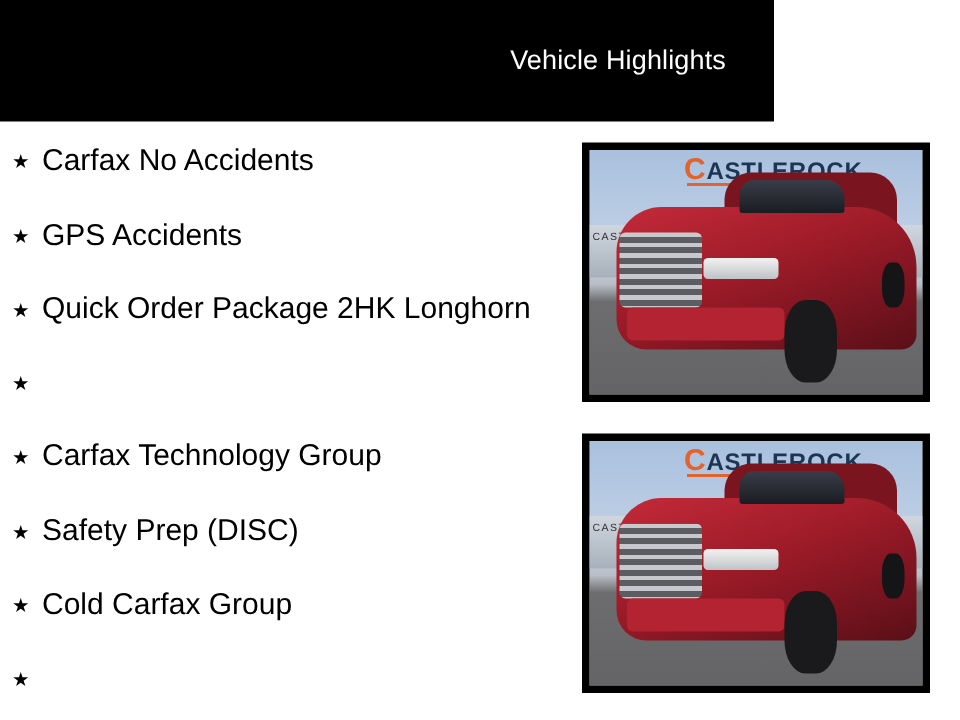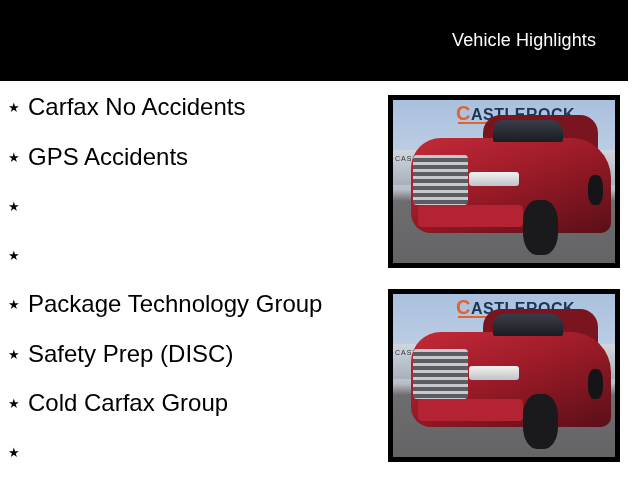--- a/index.html
+++ b/index.html
@@ -1,33 +1,33 @@
 <!DOCTYPE html>
 <html><head>
 <meta charset="utf-8">
 <style>
   html, body { margin:0; padding:0; }
   body {
     width:640px; height:480px; position:relative; overflow:hidden;
     background:#ffffff; font-family:"Liberation Sans", sans-serif; color:#000;
   }
   .header {
-    position:absolute; left:0; top:0; width:628px; height:81px; background:#000;
+    position:absolute; left:0; top:0; width:516px; height:81px; background:#000;
   }
   .header-title {
     position:absolute; right:32px; top:30px; color:#fff; font-size:18px;
     letter-spacing:0.1px;
   }
   .list { position:absolute; left:0; top:0; }
   .item {
     position:absolute; left:8px; height:24px; display:flex; align-items:center;
     white-space:nowrap;
   }
   .star { font-size:13px; width:20px; display:inline-block; }
-  .label { font-size:24px; }
+  .label { font-size:20px; }
   .photo {
     position:absolute; left:388px; width:222px; height:163px;
     border:5px solid #000; overflow:hidden;
     background:linear-gradient(#a9c0de 0%, #c4d3e6 45%, #b8bec6 55%, #6d6d6f 62%, #646466 100%);
   }
   .photo .logo {
     position:absolute; left:63px; top:2px; font-size:16px; font-weight:bold;
     color:#1c3553; letter-spacing:0.5px;
   }
   .photo .logo .c { color:#e2632d; font-size:20px; }
@@ -83,27 +83,28 @@
   <div class="item" style="top:95px;">
     <span class="star">★</span>
     <span class="label">Carfax No Accidents</span>
   </div>
   <div class="item" style="top:145px;">
     <span class="star">★</span>
     <span class="label">GPS Accidents</span>
   </div>
   <div class="item" style="top:194px;">
     <span class="star">★</span>
+    <span class="label">Quick Order Package 2HK Longhorn</span>
   </div>
   <div class="item" style="top:243px;">
     <span class="star">★</span>
   </div>
   <div class="item" style="top:292px;">
     <span class="star">★</span>
-    <span class="label">Package Technology Group</span>
+    <span class="label">Carfax Technology Group</span>
   </div>
   <div class="item" style="top:342px;">
     <span class="star">★</span>
     <span class="label">Safety Prep (DISC)</span>
   </div>
   <div class="item" style="top:391px;">
     <span class="star">★</span>
     <span class="label">Cold Carfax Group</span>
   </div>
   <div class="item" style="top:440px;">

